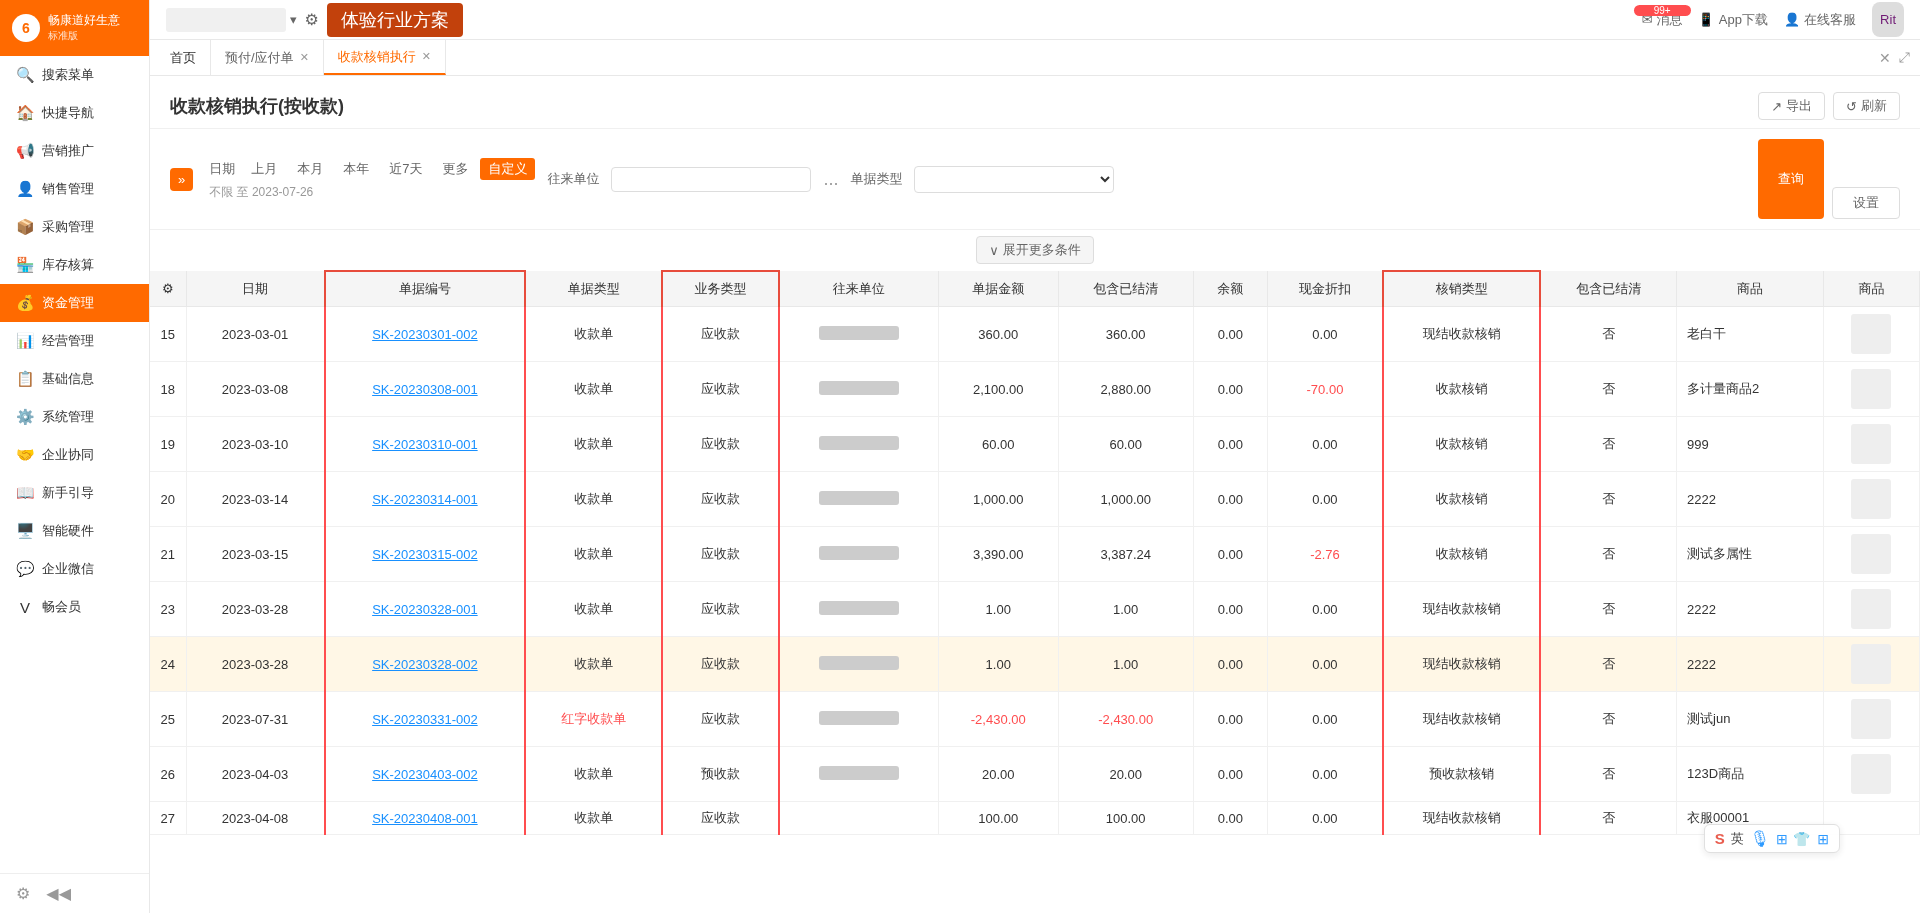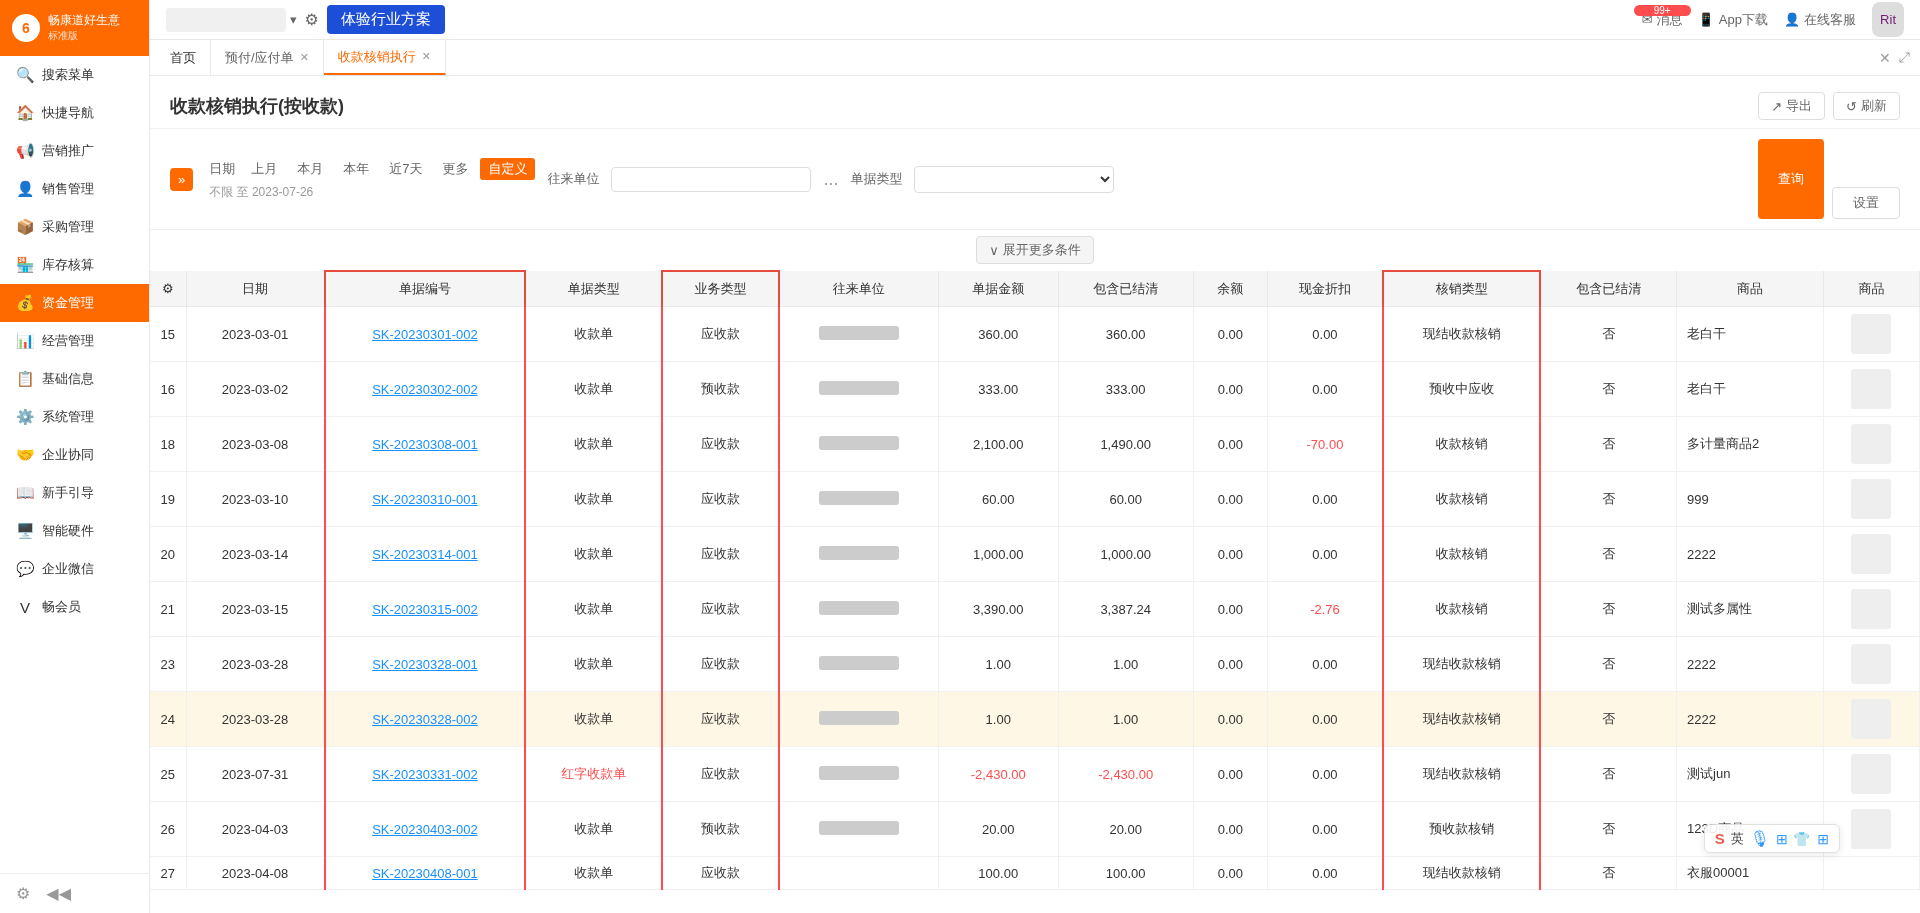--- a/index.html
+++ b/index.html
@@ -20,21 +20,21 @@
 
     
     .main { flex: 1; display: flex; flex-direction: column; overflow: hidden; }
 
     
     .topbar { height: 40px; background: #fff; border-bottom: 1px solid #e8e8e8; display: flex; align-items: center; padding: 0 16px; gap: 16px; }
     .topbar-left { display: flex; align-items: center; gap: 8px; flex: 1; }
     .topbar-selector { display: flex; align-items: center; gap: 4px; color: #666; font-size: 13px; }
     .topbar-selector-text { color: #ccc; background: #f0f0f0; height: 24px; width: 120px; border-radius: 3px; }
     .topbar-gear { color: #666; font-size: 16px; cursor: pointer; }
-    .topbar-btn-orange { background: #1d4ed8; color: white; border: none; padding: 5px 14px; border-radius: 4px; cursor: pointer; font-size: 15px; }
+    .topbar-btn-orange { background: #c2410c; color: white; border: none; padding: 5px 14px; border-radius: 4px; cursor: pointer; font-size: 18px; }
     .topbar-right { display: flex; align-items: center; gap: 16px; color: #666; font-size: 13px; }
     .topbar-badge { position: relative; }
     .topbar-badge-count { position: absolute; top: -6px; right: -8px; background: #ff4d4f; color: white; border-radius: 8px; font-size: 10px; padding: 0 20px; min-width: 16px; text-align: center; }
     .topbar-right-item { display: flex; align-items: center; gap: 4px; cursor: pointer; }
 
     
     .tabbar { height: 36px; background: #fff; border-bottom: 1px solid #e8e8e8; display: flex; align-items: stretch; padding: 0; }
     .tab { display: flex; align-items: center; padding: 0 14px; gap: 6px; cursor: pointer; color: #666; font-size: 13px; border-right: 1px solid #e8e8e8; position: relative; }
     .tab.active { color: #ff6a00; background: #fff; border-bottom: 2px solid #ff6a00; }
     .tab:first-child { padding-left: 20px; color: #333; }
@@ -308,46 +308,28 @@
     <td>0.00</td>
     <td class="">0.00</td>
     <td class="td-bordered-cancel">现结收款核销</td>
     <td>否</td>
     <td class="text-left">老白干</td>
     <td>
       <span style="display:inline-block;width:40px;height:40px;background:#eee;border-radius:3px;vertical-align:middle;"></span>
     </td>
   </tr>
               <tr>
-    <td>16</td>
-    <td>2023-03-02</td>
-    <td class="link-cell td-bordered-doc">SK-20230302-002</td>
-    <td style="color:#333">收款单</td>
-    <td class="td-bordered-biz">预收款</td>
-    <td><span style="display:inline-block;width:80px;height:14px;background:#ccc;border-radius:3px;"></span></td>
-    <td class="">333.00</td>
-    <td class="">333.00</td>
-    <td>0.00</td>
-    <td class="">0.00</td>
-    <td class="td-bordered-cancel">预收中应收</td>
-    <td>否</td>
-    <td class="text-left">老白干</td>
-    <td>
-      <span style="display:inline-block;width:40px;height:40px;background:#eee;border-radius:3px;vertical-align:middle;"></span>
-    </td>
-  </tr>
-              <tr>
     <td>18</td>
     <td>2023-03-08</td>
     <td class="link-cell td-bordered-doc">SK-20230308-001</td>
     <td style="color:#333">收款单</td>
     <td class="td-bordered-biz">应收款</td>
     <td><span style="display:inline-block;width:80px;height:14px;background:#ccc;border-radius:3px;"></span></td>
     <td class="">2,100.00</td>
-    <td class="">1,490.00</td>
+    <td class="">2,880.00</td>
     <td>0.00</td>
     <td class="negative">-70.00</td>
     <td class="td-bordered-cancel">收款核销</td>
     <td>否</td>
     <td class="text-left">多计量商品2</td>
     <td>
       <span style="display:inline-block;width:40px;height:40px;background:#eee;border-radius:3px;vertical-align:middle;"></span>
     </td>
   </tr>
               <tr>

